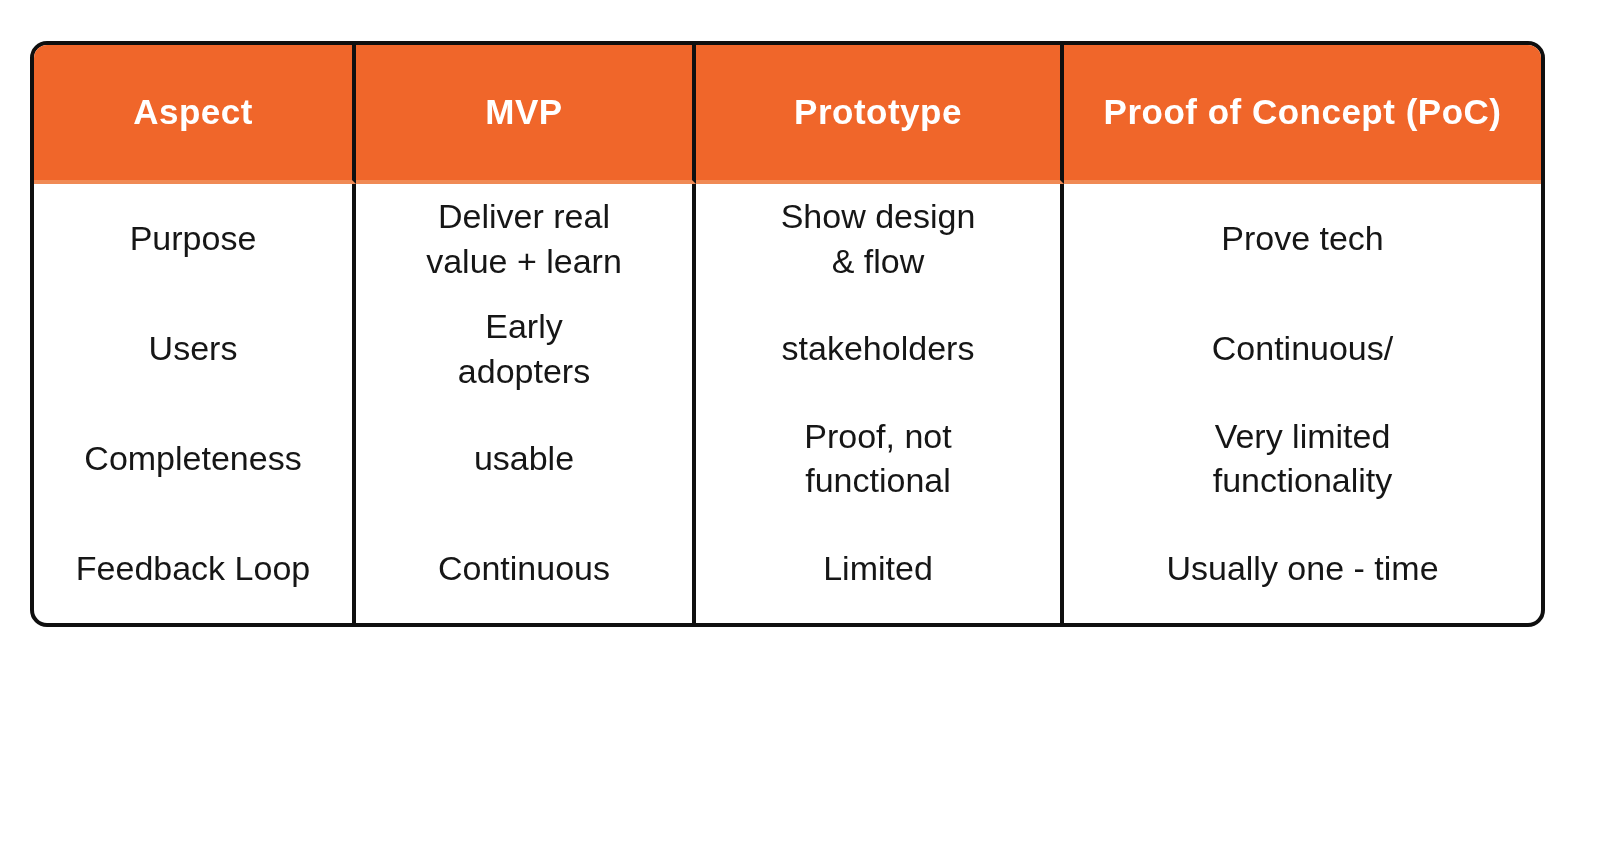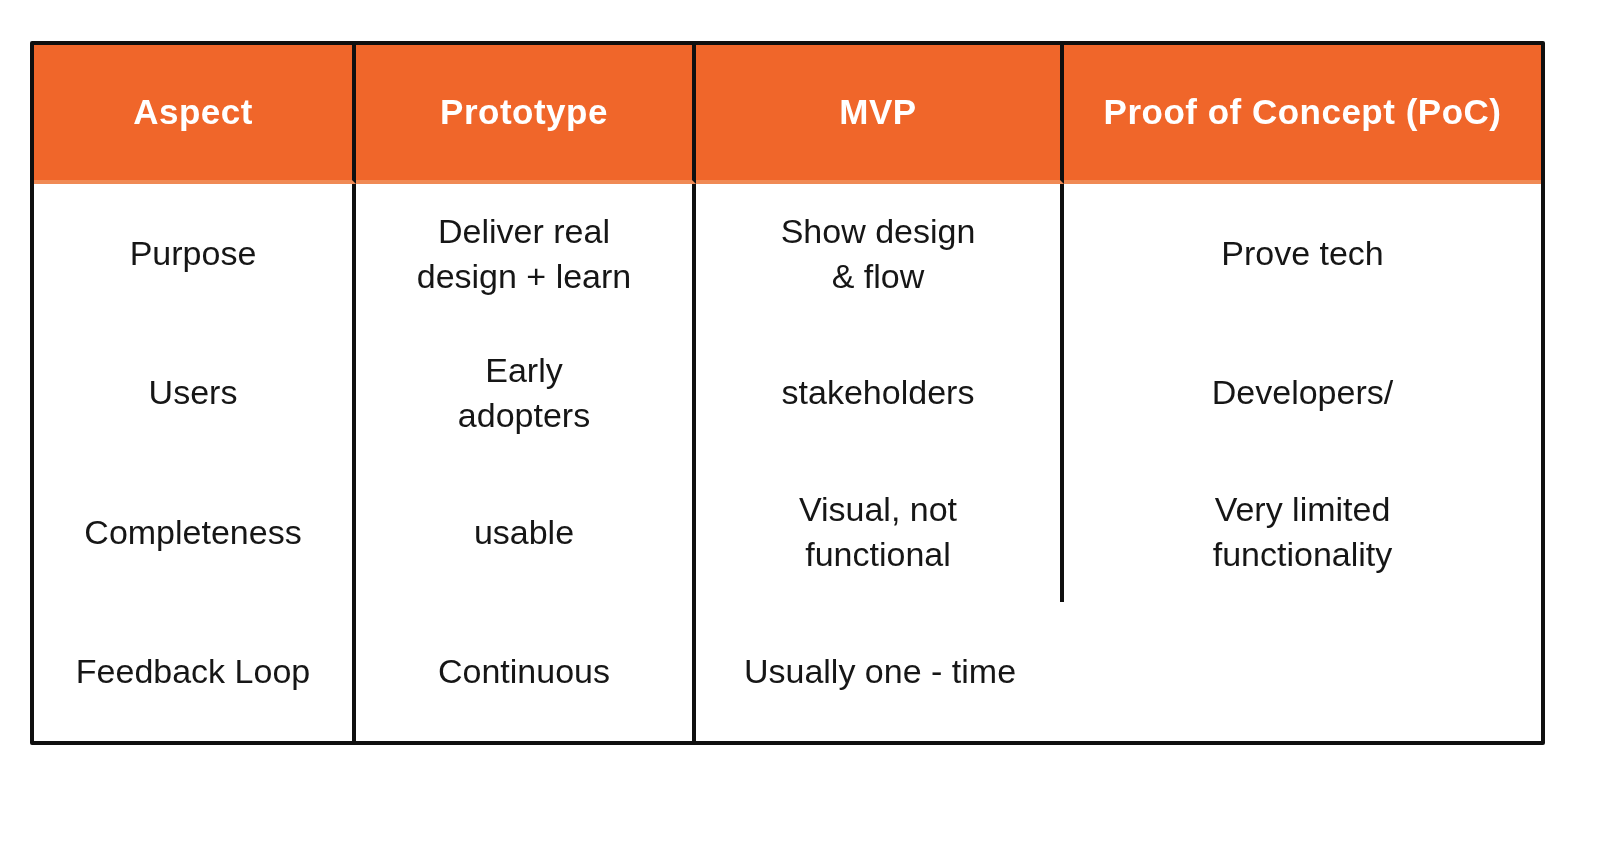--- a/index.html
+++ b/index.html
@@ -10,23 +10,23 @@
     height: 858px;
     background: #ffffff;
     font-family: "Liberation Sans", sans-serif;
     overflow: hidden;
   }
   .table {
     position: absolute;
     left: 30px;
     top: 41px;
     width: 1515px;
-    height: 704px;
+    height: 586px;
     border: 4px solid #0f0f0f;
-    border-radius: 2px;
+    border-radius: 17px;
     overflow: hidden;
     background: #ffffff;
     display: grid;
     grid-template-columns: 322fr 340fr 368fr 477fr;
     grid-template-rows: 139px 1fr 1fr 1fr 1fr;
   }
   .cell {
     display: flex;
     flex-direction: column;
     align-items: center;
@@ -49,64 +49,67 @@
   }
   .ln { display: block; }
 </style>
 </head>
 <body>
 
 <div class="page">
   <div class="table">
 
     <div class="cell header">Aspect</div>
+    <div class="cell header">MVP</div>
     <div class="cell header">Prototype</div>
-    <div class="cell header">MVP</div>
     <div class="cell header last">Proof of Concept (PoC)</div>
 
     <div class="cell body">Purpose</div>
     <div class="cell body">
       <span class="ln">Deliver real</span>
-      <span class="ln">design + learn</span>
+      <span class="ln">value + learn</span>
     </div>
     <div class="cell body">
       <span class="ln">Show design</span>
       <span class="ln">&amp; flow</span>
     </div>
     <div class="cell body last">
       <span class="ln">Prove tech</span>
     </div>
 
     <div class="cell body">Users</div>
     <div class="cell body">
       <span class="ln">Early</span>
       <span class="ln">adopters</span>
     </div>
     <div class="cell body">
       <span class="ln">stakeholders</span>
     </div>
     <div class="cell body last">
-      <span class="ln">Developers/</span>
+      <span class="ln">Continuous/</span>
     </div>
 
     <div class="cell body">Completeness</div>
     <div class="cell body">
       <span class="ln">usable</span>
     </div>
     <div class="cell body">
-      <span class="ln">Visual, not</span>
+      <span class="ln">Proof, not</span>
       <span class="ln">functional</span>
     </div>
     <div class="cell body last">
       <span class="ln">Very limited</span>
       <span class="ln">functionality</span>
     </div>
 
     <div class="cell body">Feedback Loop</div>
     <div class="cell body">
       <span class="ln">Continuous</span>
     </div>
+    <div class="cell body">
+      <span class="ln">Limited</span>
+    </div>
     <div class="cell body last">
       <span class="ln">Usually one - time</span>
     </div>
 
   </div>
 </div>
 
 </body></html>

